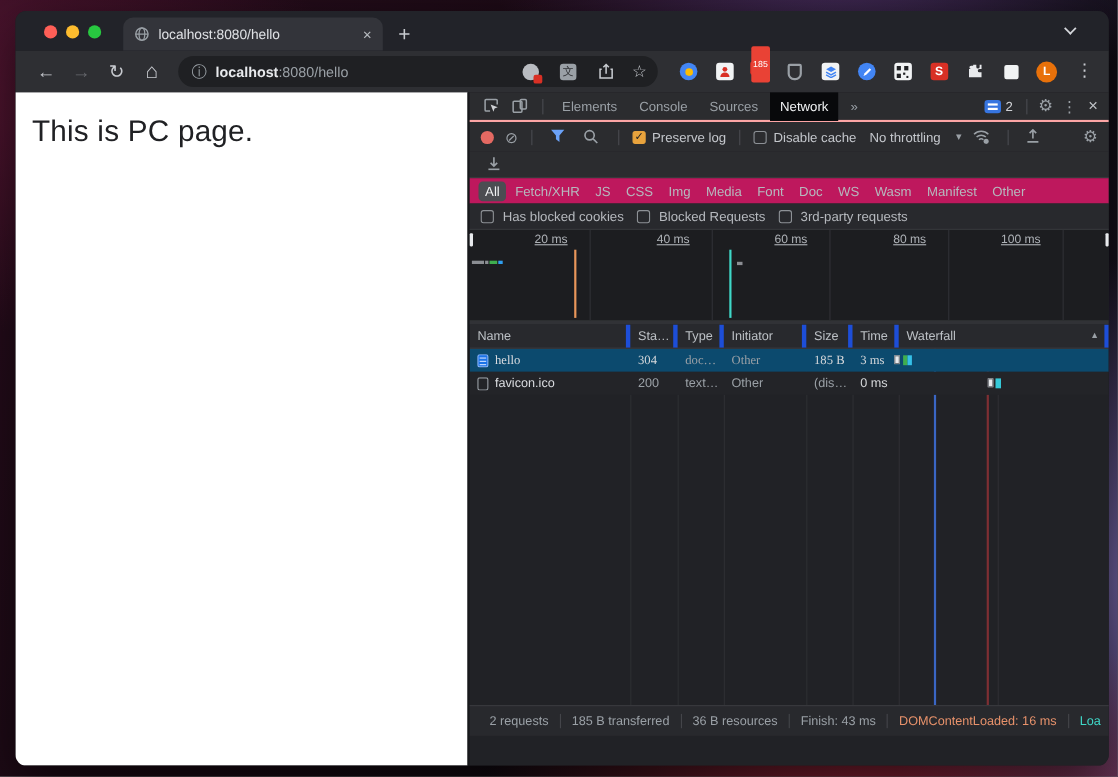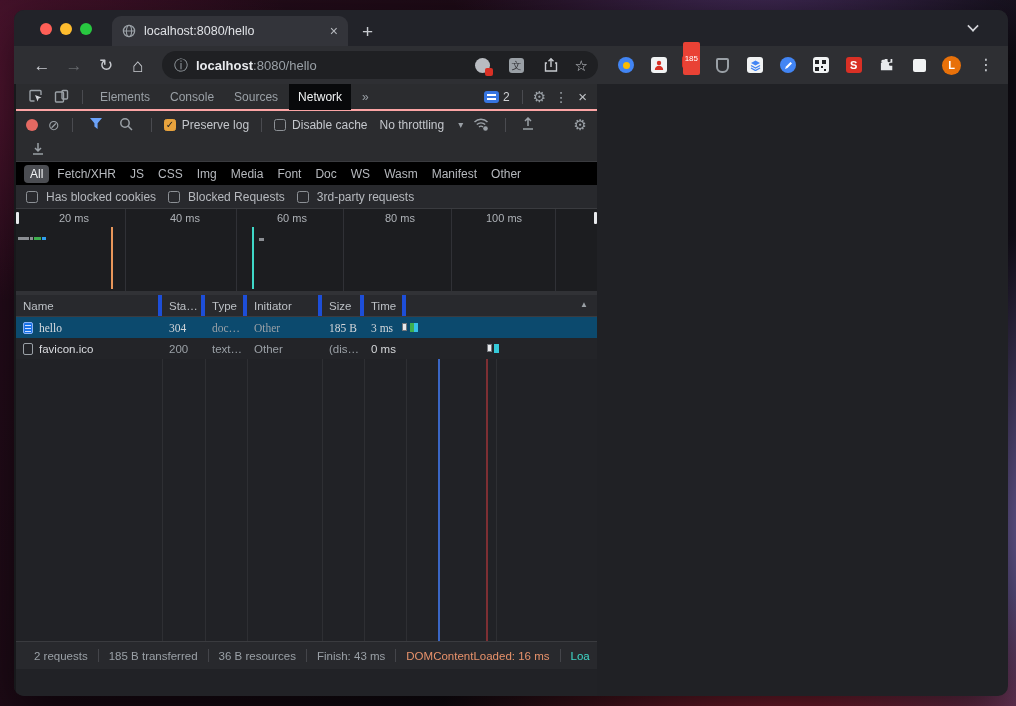--- a/index.html
+++ b/index.html
@@ -100,29 +100,29 @@
   .tlabel { color:#c4c7cc; }
   .throttle { display:flex; align-items:center; gap:14px; color:#c4c7cc; margin-left:6px; }
   .i-caret { color:#9aa0a6; font-size:10px; }
   .dt-toolbar .gear-end { margin-left:auto; margin-right:10px; }
   .dt-toolbar2 { height:24px; background:#2b2c2f; border-bottom:1px solid #3a3b3f; padding-left:12px; }
 
   .dt-filterrow { height:27px; background:#28292d; padding-left:10px; gap:8px; }
   .filter-input { background:transparent; border:none; outline:none; color:#c4c7cc; font-size:12px; width:180px;
     font-family:"Liberation Sans","DejaVu Sans",sans-serif; }
   .filter-input::placeholder { color:#80858b; }
-  .dt-chips { height:23px; background:#000000; padding-left:8px; gap:2px; }
+  .dt-chips { height:23px; background:#be185d; padding-left:8px; gap:2px; }
   .chip { padding:2px 6px; border-radius:4px; color:#b6b9be; white-space:nowrap; }
   .chip.sel { background:#4b4d52; color:#f1f3f4; }
   .dt-checks { height:24px; background:#28292d; border-bottom:1px solid #3a3b3f; padding-left:10px; gap:8px; }
   .lab { color:#b6b9be; }
 
   .overview { height:82px; background:#1c1d20; position:relative; flex:none; }
   .ov-grid { position:absolute; top:0; bottom:0; width:1px; background:#303136; }
-  .ov-label { position:absolute; top:3px; width:62px; text-align:left; font-size:11px; color:#aeb2b7; }
+  .ov-label { position:absolute; top:3px; width:62px; text-align:center; font-size:11px; color:#aeb2b7;text-decoration:underline; }
   .ov-line { position:absolute; top:18px; bottom:2px; width:2px; }
   .ov-handle { position:absolute; top:3px; width:3px; height:12px; background:#e8eaed; border-radius:1px; }
   .mini { position:absolute; height:3px; top:28px; }
 
   .hsplit { height:4px; background:#313236; }
 
   .nettable { height:346px; position:relative; overflow:hidden; flex:none; font-size:11.5px; }
   .thead { display:grid; grid-template-columns:146px 43px 42px 75px 42px 42px 1fr; height:22px;
     background:#28292d; border-bottom:1px solid #3a3b3f; align-items:center; color:#bcc0c5; position:relative; z-index:3; }
   .thead > div { padding-left:7px; border-right:4px solid #1d4ed8; height:100%; display:flex; align-items:center; }
@@ -256,20 +256,23 @@
       </span>
       <span class="xi">
           <span class="tabsq"></span>
         </span>
       <span class="avatar">L</span>
       <span class="g kebab i-kebab" style="font-size:16px;color:#c7cacf;"></span>
     </div>
   </div>
 
   <div class="content">
+    <div class="page">
+      <div class="page-h">This is PC page.</div>
+    </div>
     <div class="vsplit"></div>
 
     <div class="devtools">
 
       <div class="row dt-tabbar">
         <span class="ic14">
           <svg width="15" height="15" viewBox="0 0 15 15">
               <path d="M13 6 V2.5 a1 1 0 0 0 -1-1 H3 a1 1 0 0 0 -1 1 V11 a1 1 0 0 0 1 1 h3.5" fill="none" stroke="#9aa0a6" stroke-width="1.4"></path>
               <path d="M7 6 l6.5 2.6 -2.9 1 -1 2.9 Z" fill="#cfd1d5"></path>
             </svg>
@@ -396,20 +399,21 @@
       <div class="hsplit"></div>
 
       <div class="nettable">
         <div class="thead">
           <div>Name</div>
           <div>Sta…</div>
           <div>Type</div>
           <div>Initiator</div>
           <div>Size</div>
           <div>Time</div>
+          <div>Waterfall</div>
           <span class="g i-sort"></span>
         </div>
 
         <span class="col-line" style="left:146px;"></span>
         <span class="col-line" style="left:189px;"></span>
         <span class="col-line" style="left:231px;"></span>
         <span class="col-line" style="left:306px;"></span>
         <span class="col-line" style="left:348px;"></span>
         <span class="col-line" style="left:390px;"></span>
         <span class="col-line" style="left:480px;"></span>

